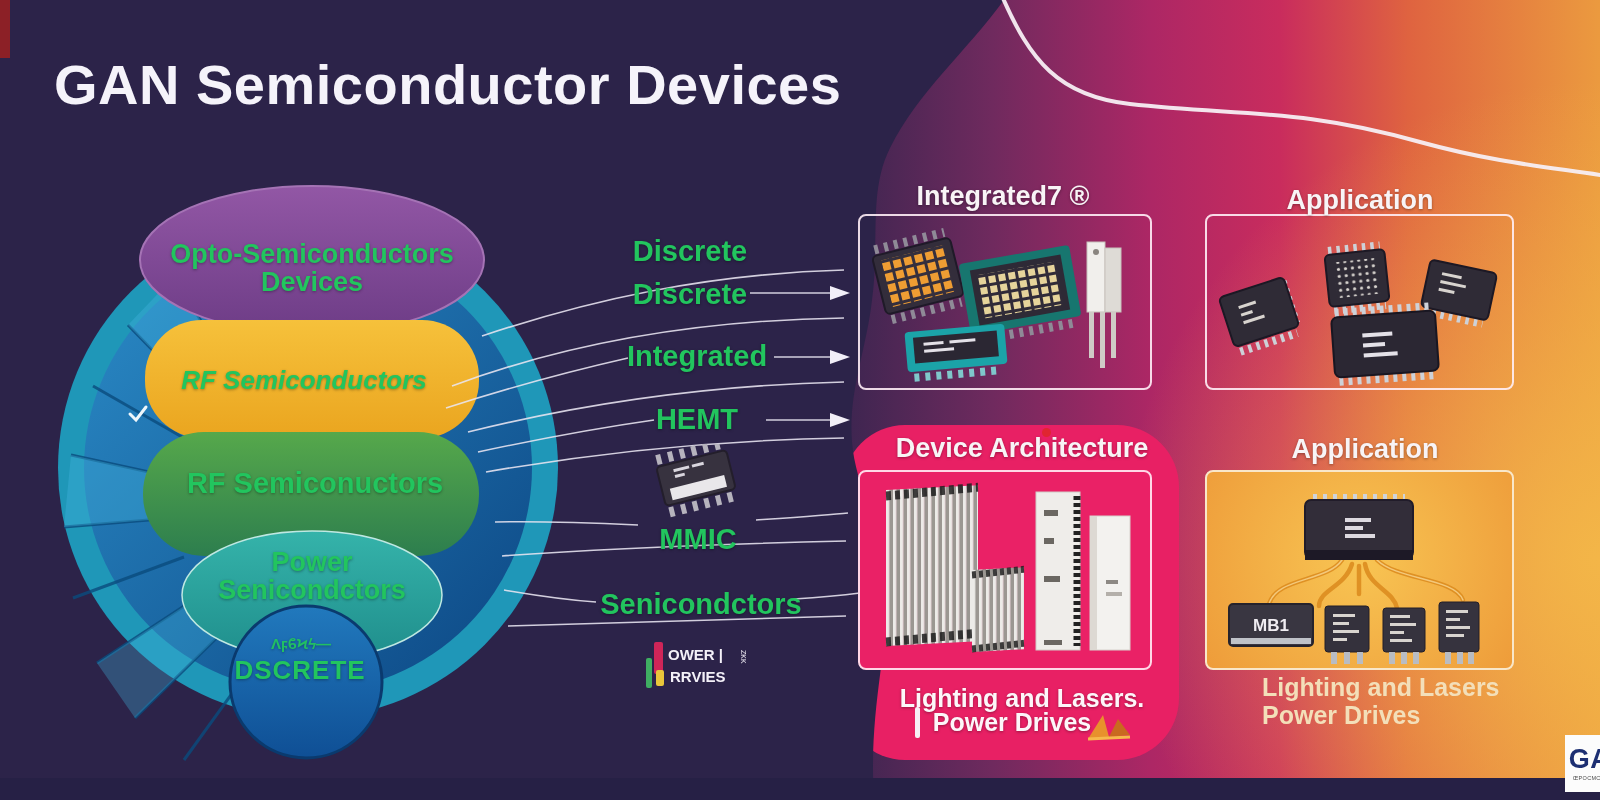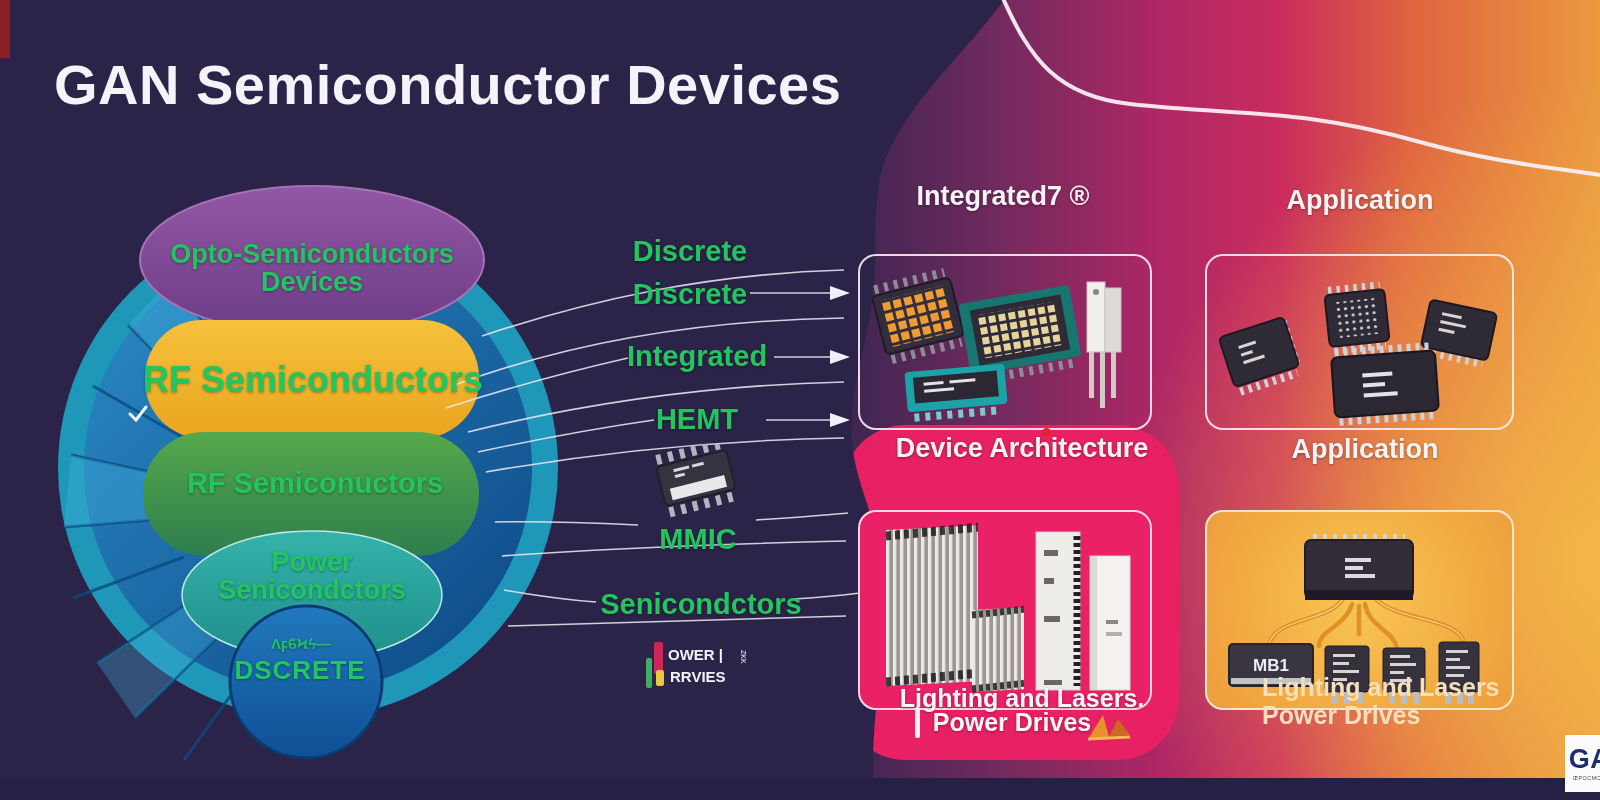--- a/index.html
+++ b/index.html
@@ -5,21 +5,21 @@
   html,body{margin:0;padding:0;background:#111;}
   .stage{position:relative;width:1600px;height:800px;overflow:hidden;
          font-family:"Liberation Sans",sans-serif;background:#2c2349;}
   .abs{position:absolute;}
   svg.layer{position:absolute;left:0;top:0;}
   .ctr{transform:translate(-50%,-50%);white-space:nowrap;}
   .txt{color:#22c55e;font-weight:bold;text-shadow:0 1px 3px rgba(0,0,0,.35);}
   .title{left:54px;top:52px;font-size:56px;font-weight:800;color:#f5f3fa;letter-spacing:.5px;}
   .venn-label{text-align:center;line-height:1.05;}
   .flow-label{font-size:29px;}
-  .panel{position:absolute;border-radius:18px;margin-top:40px;}
+  .panel{position:absolute;border-radius:8px;}
   .panel-border{border:2.5px solid rgba(255,238,246,.9);}
   .header{font-size:27px;color:#f8f4f6;}
   .cap-left{font-size:25px;color:#fdf6f9;}
   .cap-right{left:1262px;top:674px;font-size:25px;color:#f3dfb9;font-weight:bold;line-height:1.1;text-align:left;}
   .gan{left:1565px;top:735px;width:69px;height:57px;background:#fcfcfc;display:flex;
        flex-direction:column;align-items:center;justify-content:center;z-index:6;}
   .gan .big{font-size:27px;font-weight:800;color:#1d2f72;letter-spacing:.5px;line-height:1;}
   .gan .small{font-size:5.5px;color:#4a4a4a;margin-top:2px;letter-spacing:.3px;}
   .reddot{left:1042px;top:428px;width:9px;height:9px;border-radius:50%;background:#e02531;}
   .redstrip{left:0;top:0;width:10px;height:58px;background:#8c2026;}
@@ -327,21 +327,21 @@
       </g>
     </svg>
   </div>
 
   <div class="abs title">GAN Semiconductor Devices</div>
 
   <div class="abs txt venn-label ctr" style="left:312px;top:268px;font-size:27px;">
     <div>Opto-Semiconductors</div>
     <div>Devices</div>
   </div>
-  <div class="abs txt ctr" style="left:313px;top:380px;font-size:36px;">RF Semiconductors</div>
+  <div class="abs txt ctr" style="left:304px;top:380px;font-size:26px;font-style:italic;">RF Semiconductors</div>
   <div class="abs txt ctr" style="left:315px;top:483px;font-size:29px;">RF Semiconuctors</div>
   <div class="abs txt venn-label ctr" style="left:312px;top:576px;font-size:27px;">
     <div>Power</div>
     <div>Senicondctors</div>
   </div>
   <div class="abs txt ctr" style="left:301px;top:643px;font-size:15px;opacity:.95;">ΛϝϐϞϟ—</div>
   <div class="abs txt ctr" style="left:300px;top:670px;font-size:26px;letter-spacing:1px;">DSCRETE</div>
 
   <div class="abs txt flow-label ctr" style="left:690px;top:251px;">Discrete</div>
   <div class="abs txt flow-label ctr" style="left:690px;top:294px;">Discrete</div>

